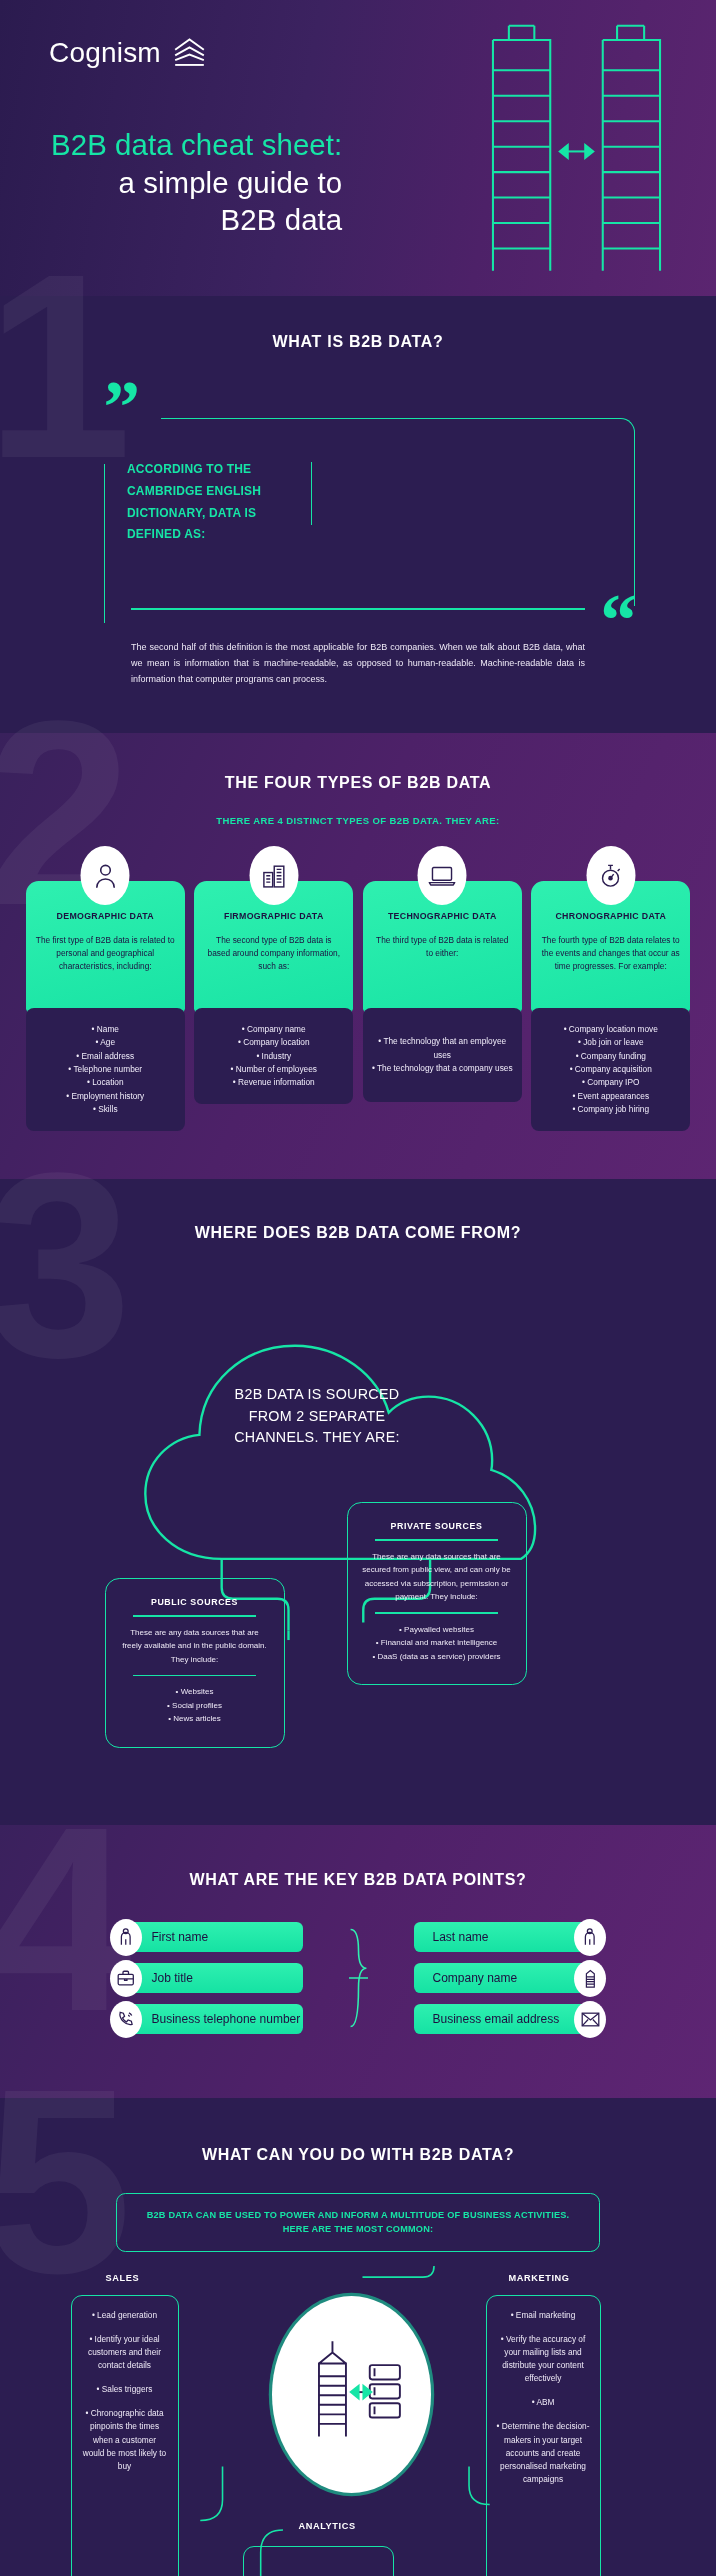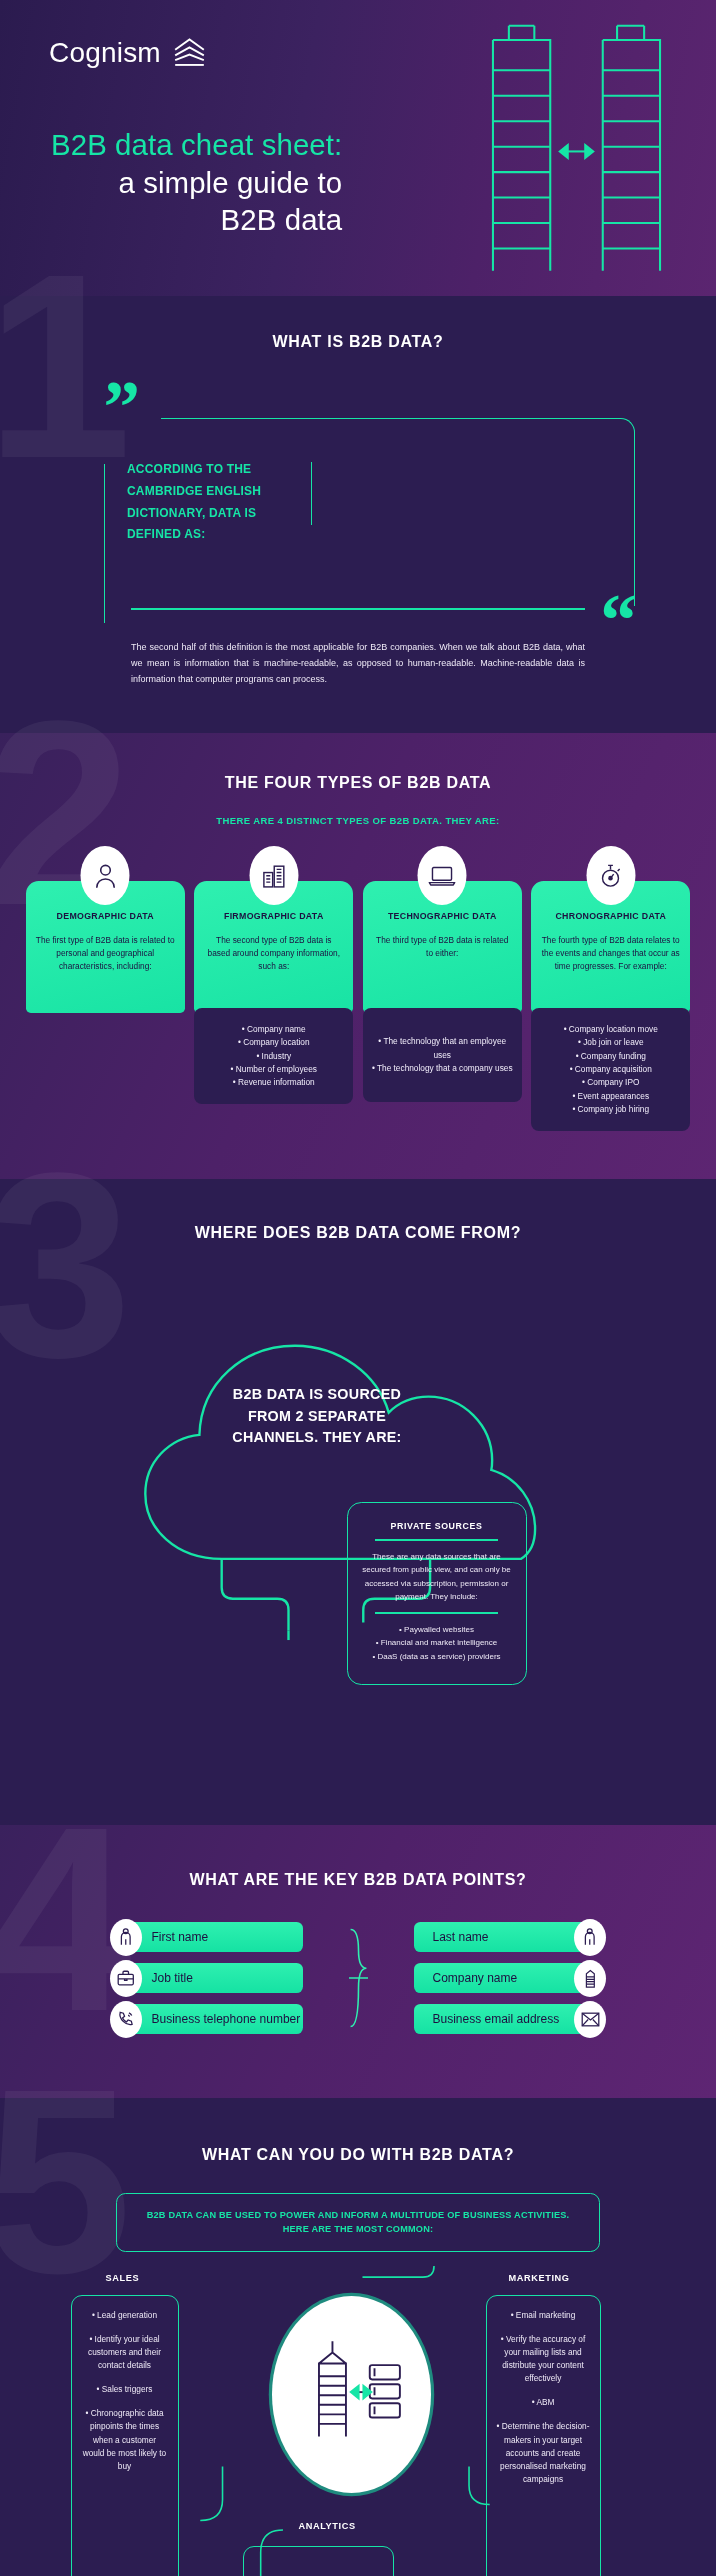--- a/index.html
+++ b/index.html
@@ -123,21 +123,21 @@
     padding: 14.3px 6.4px 14.3px; text-align:center; color:#f2eefb;
     font-size: 8.3px; line-height: 1.62; min-height: 94px;
     display:flex; flex-direction:column; justify-content:center;
   }
 
   
   .s3 { background:#2c1d51; padding: 45px 0 37px; }
   .cloud-area { position: relative; width: 605px; height: 525px; margin: 21px auto 0; z-index:3; }
   .cloud-text {
     position:absolute; left: 170px; top: 121px; width: 183px; text-align:center;
-    color:#fff; font-size: 14.3px; font-weight: 700; line-height:1.5; letter-spacing:0.3px;
+    color:#fff; font-size: 14.3px; font-weight: 400; line-height:1.5; letter-spacing:0.3px;
   }
   .srcbox { position:absolute; border:1.6px solid #16e5a6; border-radius: 14.3px; text-align:center; }
   .pub { left: 49px; top: 315px; width: 180px; padding: 17.5px 14.3px 21px; }
   .priv{ left: 291px; top: 239px; width: 180px; padding: 17.5px 14.3px 21px; }
   .src-h { color:#fff; font-size: 8.8px; font-weight:700; letter-spacing:0.6px; }
   .src-rule { height:1.6px; background:#16e5a6; margin: 8.8px auto; width: 82%; }
   .src-p { color:#efeaf7; font-size: 8px; line-height:1.68; }
   .src-l { color:#efeaf7; font-size: 8px; line-height:1.68; }
 
   
@@ -249,20 +249,29 @@
         <div class="card-icon">
           <svg width="24" height="25.5" viewBox="0 0 30 32" fill="none" stroke="#2c1d51" stroke-width="2">
             <circle cx="15" cy="9" r="6"></circle>
               <path d="M4 31c0-7 5-11 11-11s11 4 11 11"></path>
           </svg>
         </div>
         <div class="card-top">
           <div class="card-h">DEMOGRAPHIC DATA</div>
           <div class="card-d">The first type of B2B data is related to personal and geographical characteristics, including:</div>
         </div>
+        <div class="card-bot">
+          <div>• Name</div>
+          <div>• Age</div>
+          <div>• Email address</div>
+          <div>• Telephone number</div>
+          <div>• Location</div>
+          <div>• Employment history</div>
+          <div>• Skills</div>
+        </div>
       </div>
 
       <div class="card">
         <div class="card-icon">
           <svg width="25.5" height="25.5" viewBox="0 0 32 32" fill="none" stroke="#2c1d51" stroke-width="1.8">
             <rect x="3" y="12" width="11" height="18"></rect>
               <rect x="16" y="4" width="12" height="26"></rect>
             <path d="M6 16h5M6 20h5M6 24h5M19 8h6M19 12h6M19 16h6M19 20h6M19 24h6"></path>
           </svg>
         </div>
@@ -334,20 +343,29 @@
                  C430 176 448 168 468 168 C512 168 548 204 548 248
                  C548 252 548 256 547 260 C580 270 602 300 602 334
                  C602 354 594 366 584 372 Z"></path>
         <path d="M208 372 L208 408 Q208 422 222 422 L278 422 Q292 422 292 436 L292 462"></path>
         <path d="M470 372 L470 408 Q470 422 456 422 L400 422 Q386 422 386 436 L386 452"></path>
         <path d="M292 462 L292 474"></path>
       </svg>
 
       <div class="cloud-text">B2B DATA IS SOURCED FROM 2 SEPARATE CHANNELS. THEY ARE:</div>
 
+      <div class="srcbox pub">
+        <div class="src-h">PUBLIC SOURCES</div>
+        <div class="src-rule"></div>
+        <div class="src-p">These are any data sources that are freely available and in the public domain. They include:</div>
+        <div class="src-rule"></div>
+        <div class="src-l">• Websites</div>
+        <div class="src-l">• Social profiles</div>
+        <div class="src-l">• News articles</div>
+      </div>
 
       <div class="srcbox priv">
         <div class="src-h">PRIVATE SOURCES</div>
         <div class="src-rule"></div>
         <div class="src-p">These are any data sources that are secured from public view, and can only be accessed via subscription, permission or payment. They include:</div>
         <div class="src-rule"></div>
         <div class="src-l">• Paywalled websites</div>
         <div class="src-l">• Financial and market intelligence</div>
         <div class="src-l">• DaaS (data as a service) providers</div>
       </div>

